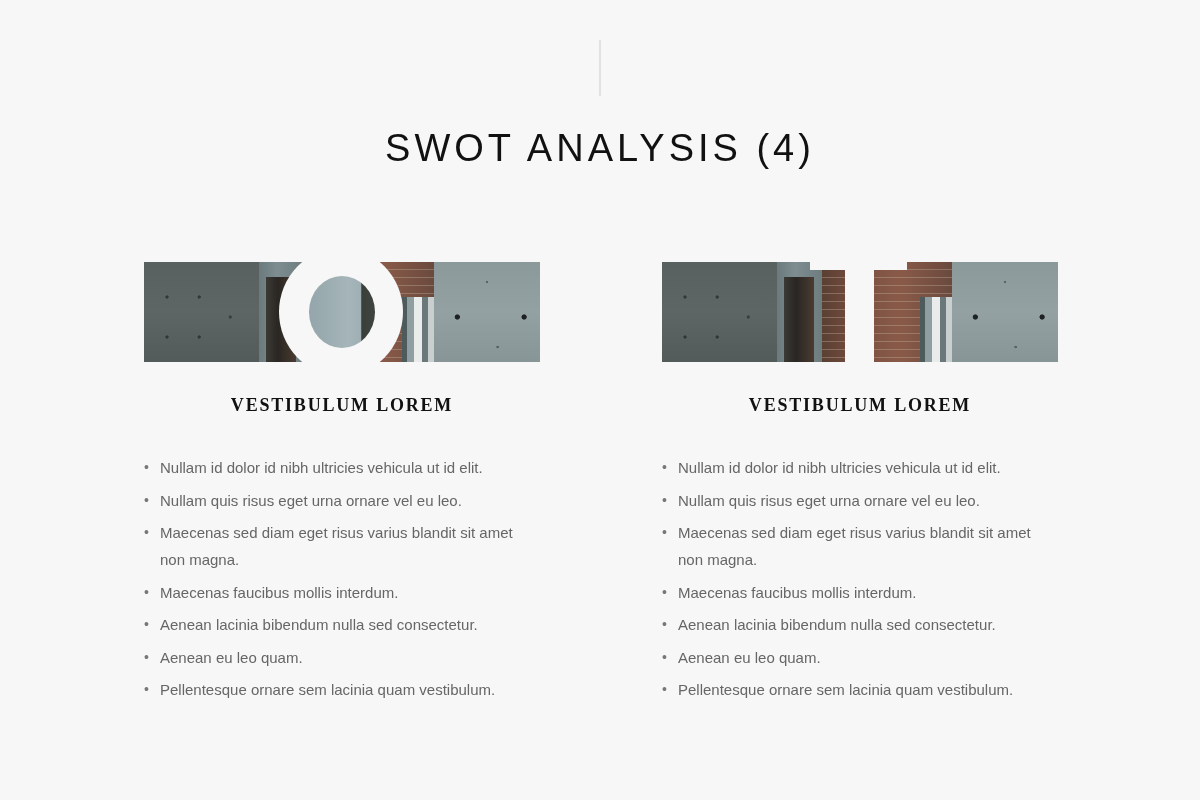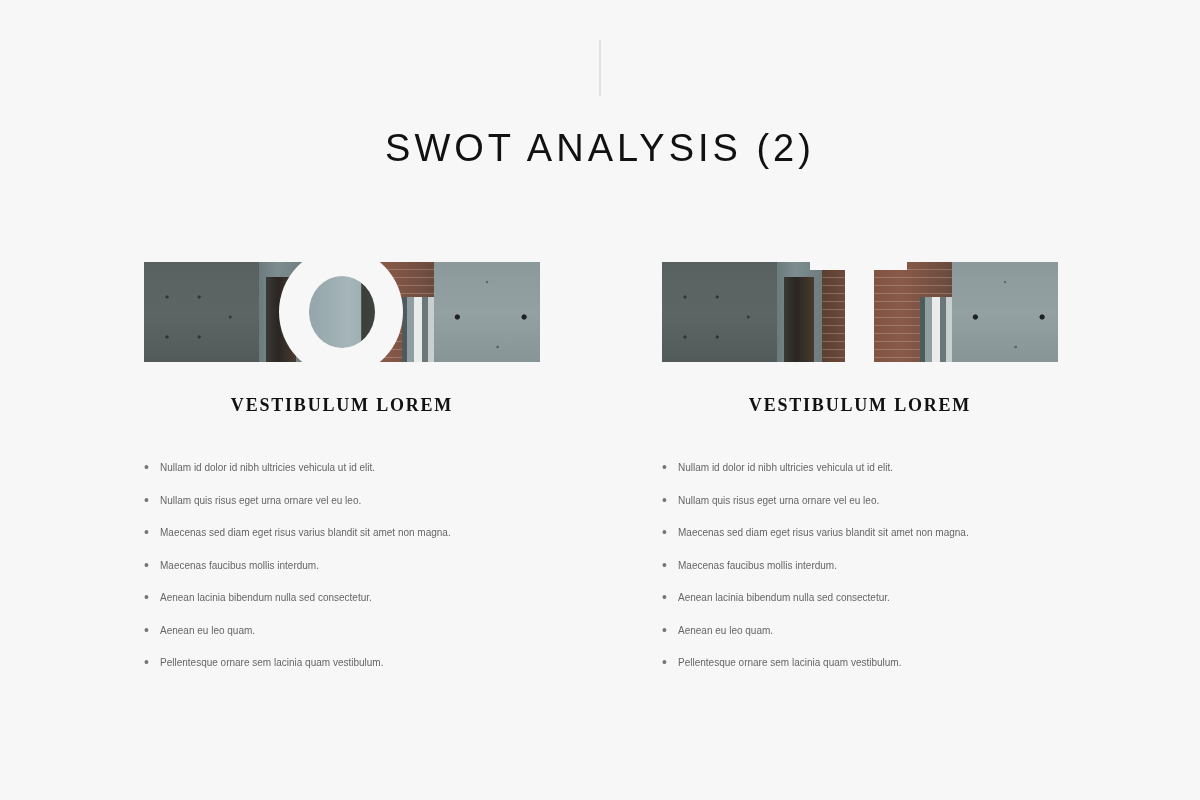--- a/index.html
+++ b/index.html
@@ -88,33 +88,33 @@
   .col-heading {
     margin:0; position:absolute; top:132px; left:0; width:396px; text-align:center;
     font-size:18px; letter-spacing:1.8px; color:#111; font-weight:bold; line-height:22px;font-family:Liberation Serif, serif;
   }
   .bullets {
     position:absolute; top:192px; left:0; width:400px;
     list-style:none; margin:0; padding:0;
   }
   .bullets li {
     position:relative; padding-left:16px;
-    font-size:10px; color:#666; line-height:27px; margin-bottom:5.5px;
+    font-size:15px; color:#666; line-height:27px; margin-bottom:5.5px;
     width:380px;
   }
   .bullets li::before {
     content:"•"; position:absolute; left:0; top:0; color:#777; font-size:14px;
   }
 </style>
 </head>
 <body>
 
 <div class="divider-line"></div>
 
-<h1 class="title">SWOT ANALYSIS (2)</h1>
+<h1 class="title">SWOT ANALYSIS (4)</h1>
 
 <section class="column col-left">
   <div class="photo">
     <div class="seg seg-wall-dark"></div>
     <div class="seg seg-pillar"></div>
     <div class="seg seg-doorway"></div>
     <div class="seg seg-brick"></div>
     <div class="seg seg-window"></div>
     <div class="seg seg-wall-light"></div>
     <div class="letter-o-outer"></div>

